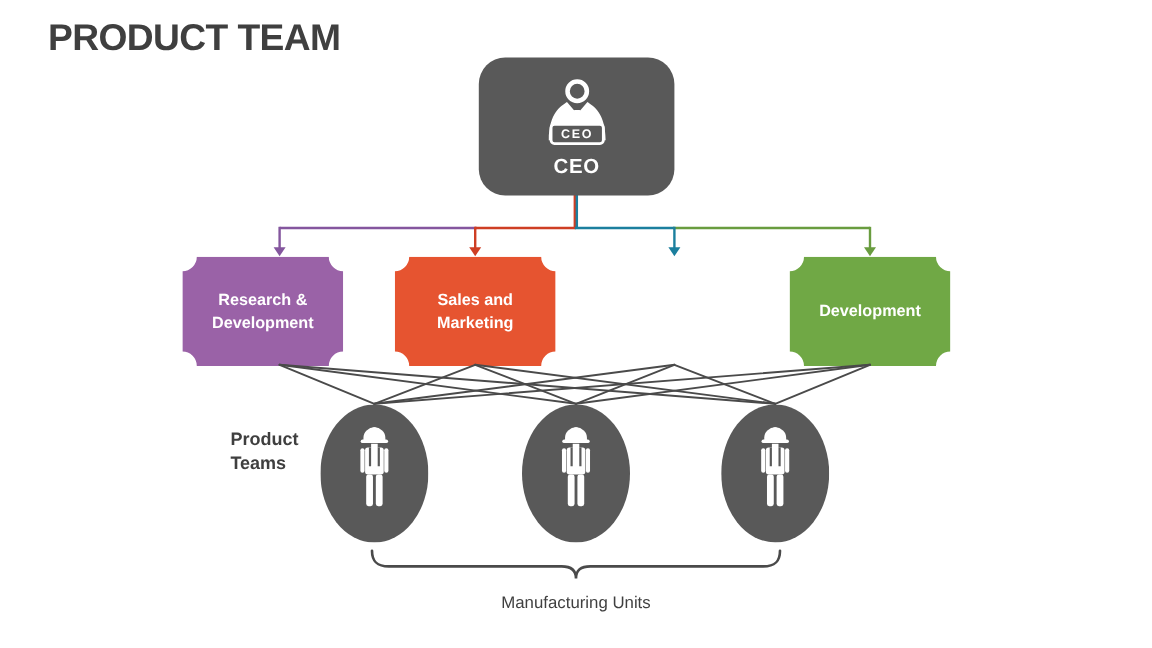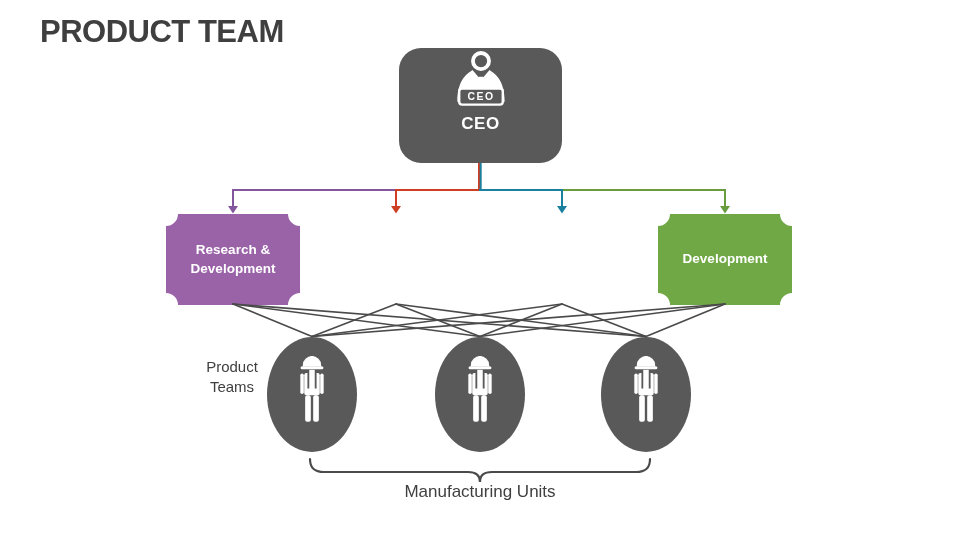--- a/index.html
+++ b/index.html
@@ -6,40 +6,40 @@
   body{font-family:"Liberation Sans", sans-serif;}
   .slide{position:relative;width:960px;height:540px;background:#fff;overflow:hidden;}
 
   .title{position:absolute;left:40px;top:14px;font-size:31px;font-weight:700;
          color:var(--text_dark);letter-spacing:-0.5px;margin:0;}
 
   svg.layer{position:absolute;left:0;top:0;width:960px;height:540px;pointer-events:none;}
 
   .ceo-node{position:absolute;left:399px;top:48px;width:163px;height:115px;
             background:var(--node_gray);border-radius:22px;display:flex;flex-direction:column;
-            align-items:center;justify-content:flex-start;}
+            align-items:center;justify-content:center;}
   .ceo-label{color:#fff;font-size:17px;font-weight:700;margin-top:2px;letter-spacing:.5px;}
 
   .dept{position:absolute;top:214px;width:134px;height:91px;}
   .dept svg{position:absolute;left:0;top:0;width:134px;height:91px;}
   .dept .lbl{position:absolute;inset:0;display:flex;align-items:center;justify-content:center;
              text-align:center;color:#fff;font-size:13.5px;font-weight:600;line-height:1.35;
              padding:0 13px;}
 
-  .team-label{position:absolute;left:192px;top:357px;width:80px;text-align:center;
-              font-size:15px;font-weight:400;color:var(--text_dark);line-height:1.32;}
+  .team-label{position:absolute;left:192px;top:357px;width:80px;text-align:left;
+              font-size:15px;font-weight:700;color:var(--text_dark);line-height:1.32;}
 
   .team-circle{position:absolute;top:337px;width:90px;height:115px;}
   .team-circle svg{width:90px;height:115px;display:block;}
 
   .brace-svg{position:absolute;left:300px;top:455px;width:360px;height:32px;}
   .brace-svg path{fill:none;stroke:var(--line_gray);stroke-width:2.2;stroke-linecap:round;}
 
-  .brace-label{position:absolute;left:360px;top:482px;width:240px;text-align:center;
-               font-size:17px;color:var(--text_dark);}
+  .brace-label{position:absolute;left:360px;top:494px;width:240px;text-align:center;
+               font-size:14px;color:var(--text_dark);}
 
   .mesh line{stroke:var(--line_gray);stroke-width:1.6;stroke-linecap:round;}
   .conn line{stroke-width:2;}
   .worker-fill{fill:#fff;}
   .worker-strap{stroke:var(--node_gray);stroke-width:2;}
 </style>
 </head>
 <body>
 
 <div class="slide">
@@ -71,25 +71,31 @@
       <circle cx="38" cy="13" r="8.5" fill="none" stroke="#fff" stroke-width="4"></circle>
       <path d="M13,56 C13,32 24,26 29,22.5 L38,33 L47,22.5 C52,26 63,32 63,56 Z" fill="#fff"></path>
       <rect x="35" y="29.5" width="6" height="4.5" rx="1" fill="#fff"></rect>
       <polygon points="38,33 34.5,36.5 37,50 39,50 41.5,36.5" fill="#fff"></polygon>
       <rect x="15" y="42" width="46" height="17" rx="3" stroke="#fff" stroke-width="2.5" fill="#595959"></rect>
       <text x="38" y="54.5" text-anchor="middle" font-size="11" font-weight="bold" letter-spacing="1.5" fill="#fff">CEO</text>
     </svg>
     <div class="ceo-label">CEO</div>
   </div>
 
-  <div class="dept" style="left:166px">
+  <div class="dept" style="left:152px">
     <svg viewBox="0 0 134 91">
         <path d="M12,0 H122 A12,12 0 0 0 134,12 V79 A12,12 0 0 0 122,91 H12 A12,12 0 0 0 0,79 V12 A12,12 0 0 0 12,0 Z" fill="#9A62A7"></path>
       </svg>
     <span class="lbl">Research &amp; Development</span>
+  </div>
+  <div class="dept" style="left:329px">
+    <svg viewBox="0 0 134 91">
+        <path d="M12,0 H122 A12,12 0 0 0 134,12 V79 A12,12 0 0 0 122,91 H12 A12,12 0 0 0 0,79 V12 A12,12 0 0 0 12,0 Z" fill="#E65430"></path>
+      </svg>
+    <span class="lbl">Sales and Marketing</span>
   </div>
   <div class="dept" style="left:658px">
     <svg viewBox="0 0 134 91">
         <path d="M12,0 H122 A12,12 0 0 0 134,12 V79 A12,12 0 0 0 122,91 H12 A12,12 0 0 0 0,79 V12 A12,12 0 0 0 12,0 Z" fill="#70A845"></path>
       </svg>
     <span class="lbl">Development</span>
   </div>
 
   <svg class="layer mesh" viewBox="0 0 960 540" id="mesh-layer">
       <line x1="233" y1="304" x2="312" y2="336.5"></line>

